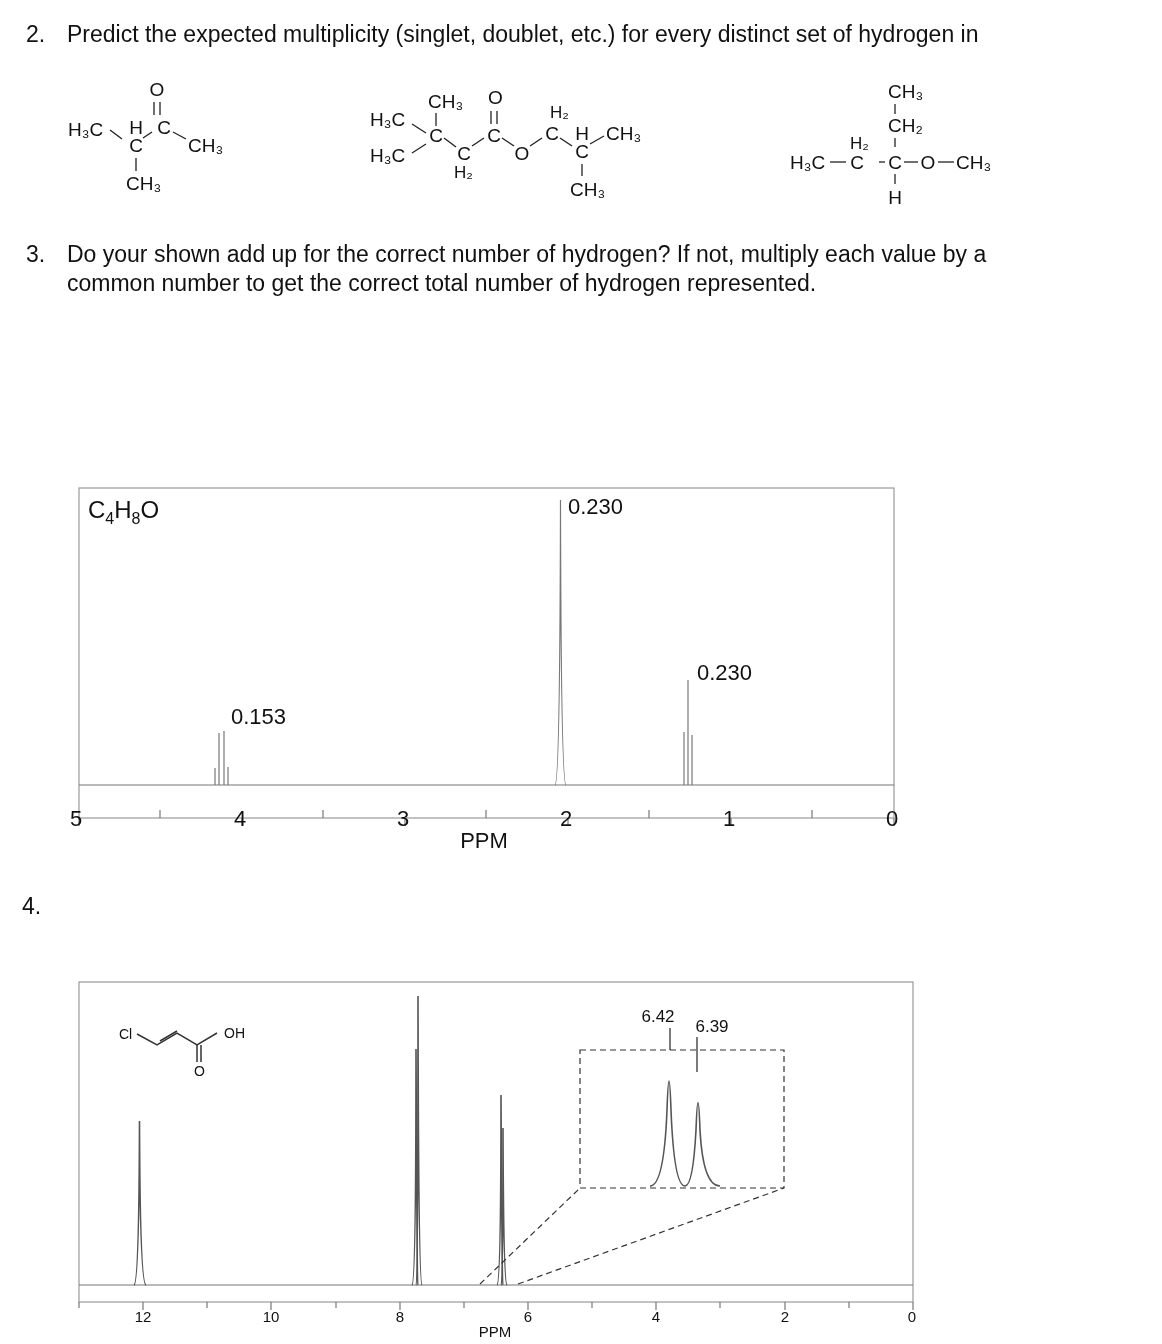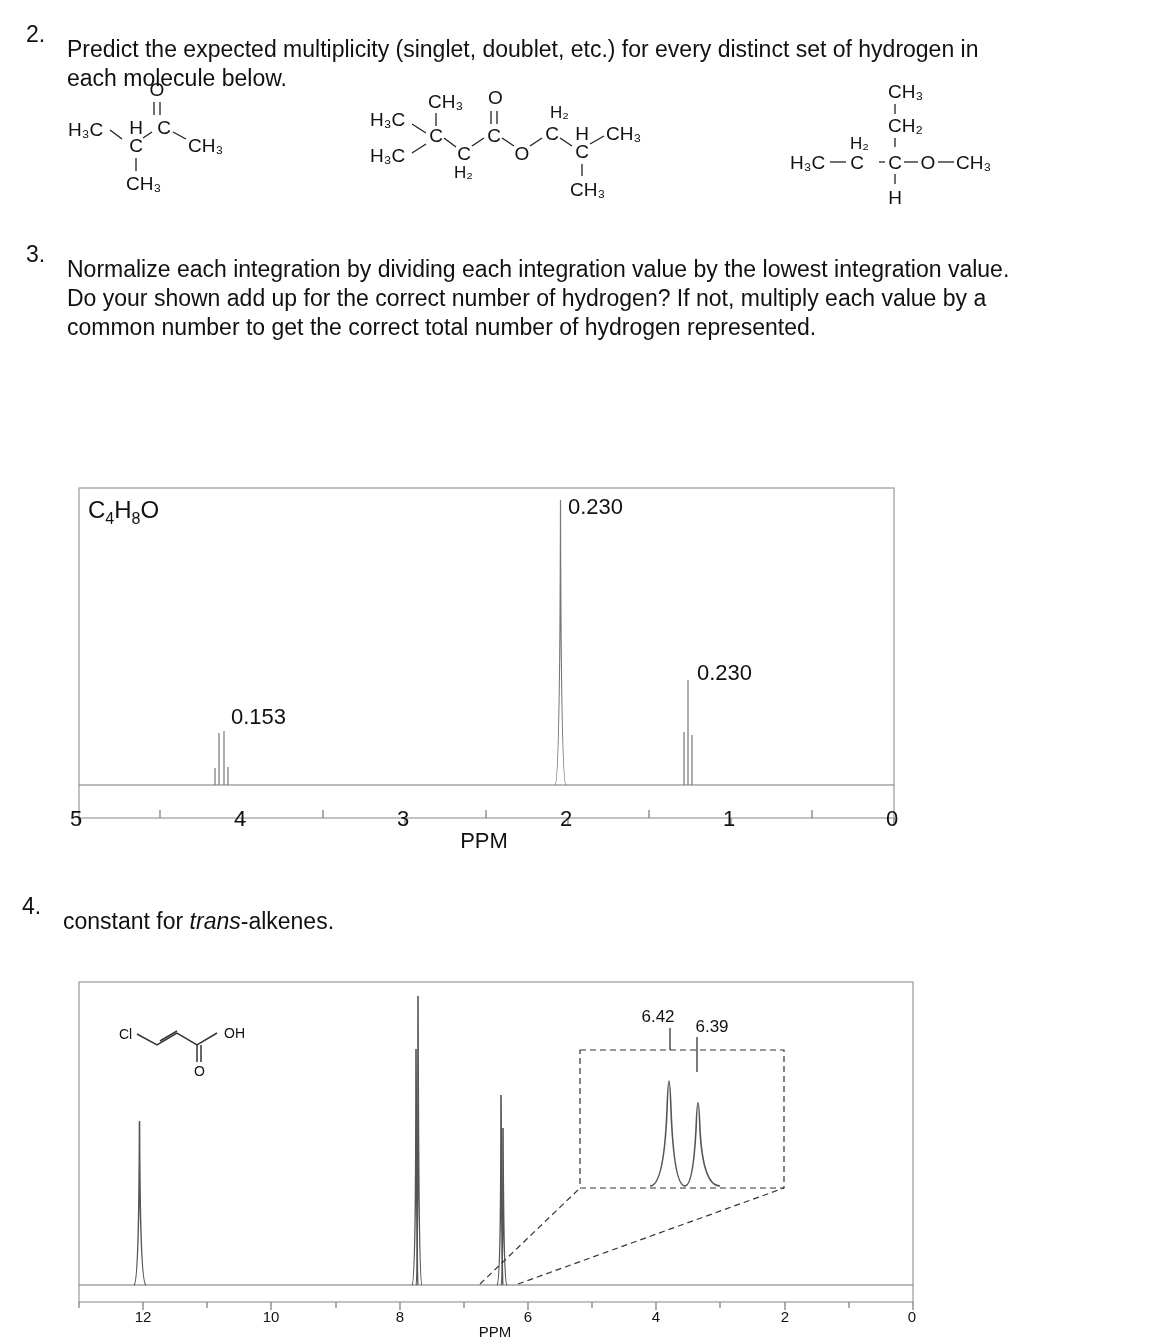--- a/index.html
+++ b/index.html
@@ -1,40 +1,39 @@
 <!DOCTYPE html>
 <html><head>
 <meta charset="utf-8">
 <style>
   html, body { margin: 0; padding: 0; background: #ffffff; }
   body { width: 1162px; height: 1344px; position: relative; overflow: hidden;
          font-family: "Liberation Sans", sans-serif; color: #111; }
   .q { position: absolute; font-size: 23px; line-height: 29px; }
   .q .num { position: absolute; left: 0; top: 0; }
-  .q .txt { position: absolute; left: 41px; top: 15px; white-space: nowrap; }
+  .q .txt { position: absolute; left: 41px; top: 0; white-space: nowrap; }
   .q .line { display: block; }
   .mol { position: absolute; }
   .mol text { font-family: "Liberation Sans", sans-serif; fill: #111; }
   .mol line, .mol path { stroke: #222; stroke-width: 1.3; fill: none; }
   .spec { position: absolute; }
   .spec text { font-family: "Liberation Sans", sans-serif; fill: #111; }
   .frame { fill: none; stroke: #999; stroke-width: 1.2; }
   .axis { stroke: #777; stroke-width: 1.2; }
   .trace { fill: none; stroke: #777; stroke-width: 1.2; }
   .trace-dark { fill: none; stroke: #555; stroke-width: 1.6; }
   .dash { stroke: #333; stroke-width: 1.2; stroke-dasharray: 6 4; fill: none; }
 </style>
 </head>
 <body>
 
 <div class="q" style="left:26px; top:20px;">
   <span class="num">2.</span>
   <span class="txt">
     <span class="line">Predict the expected multiplicity (singlet, doublet, etc.) for every distinct set of hydrogen in</span>
-    <span class="line">each molecule below.</span>
   </span>
 </div>
 
 <svg class="mol" style="left:60px; top:76px;" width="200" height="120" viewBox="0 0 200 120">
   <text x="97" y="20" font-size="19" text-anchor="middle">O</text>
   <line x1="94" y1="26" x2="94" y2="39"></line>
     <line x1="100" y1="26" x2="100" y2="39"></line>
   <text x="8" y="60" font-size="19">H₃C</text>
   <line x1="50" y1="54" x2="62" y2="63"></line>
   <text x="76" y="58" font-size="19" text-anchor="middle">H</text>
@@ -92,21 +91,20 @@
   <text x="148" y="93" font-size="19" text-anchor="middle">O</text>
   <line x1="158" y1="86" x2="174" y2="86"></line>
   <text x="176" y="93" font-size="19">CH₃</text>
   <line x1="115" y1="98" x2="115" y2="108"></line>
   <text x="115" y="128" font-size="19" text-anchor="middle">H</text>
 </svg>
 
 <div class="q" style="left:26px; top:240px;">
   <span class="num">3.</span>
   <span class="txt">
-    <span class="line">Normalize each integration by dividing each integration value by the lowest integration value.</span>
     <span class="line">Do your shown add up for the correct number of hydrogen? If not, multiply each value by a</span>
     <span class="line">common number to get the correct total number of hydrogen represented.</span>
   </span>
 </div>
 
 <svg class="spec" style="left:0; top:470px;" width="1162" height="390" viewBox="0 470 1162 390">
   <rect class="frame" x="79" y="488" width="815" height="330"></rect>
 
   <line class="axis" x1="79" y1="785" x2="894" y2="785"></line>
 
@@ -150,21 +148,20 @@
     <line class="trace" x1="684" y1="785" x2="684" y2="732"></line>
     <line class="trace" x1="688" y1="785" x2="688" y2="680"></line>
     <line class="trace" x1="692" y1="785" x2="692" y2="735"></line>
   </g>
   <text x="697" y="680" font-size="22">0.230</text>
 </svg>
 
 <div class="q" style="left:22px; top:892px;">
   <span class="num">4.</span>
   <span class="txt" style="left:41px;">
-    <span class="line"><span>constant for </span><i>trans</i><span>-alkenes.</span></span>
   </span>
 </div>
 
 <svg class="spec" style="left:0; top:975px;" width="1162" height="369" viewBox="0 975 1162 369">
   <rect class="frame" x="79" y="982" width="834" height="320"></rect>
   <line class="axis" x1="79" y1="1285" x2="913" y2="1285"></line>
   <g>
     <line class="axis" x1="79" y1="1302" x2="79" y2="1308"></line>
     <line class="axis" x1="143" y1="1302" x2="143" y2="1310"></line>
     <line class="axis" x1="207" y1="1302" x2="207" y2="1308"></line>

